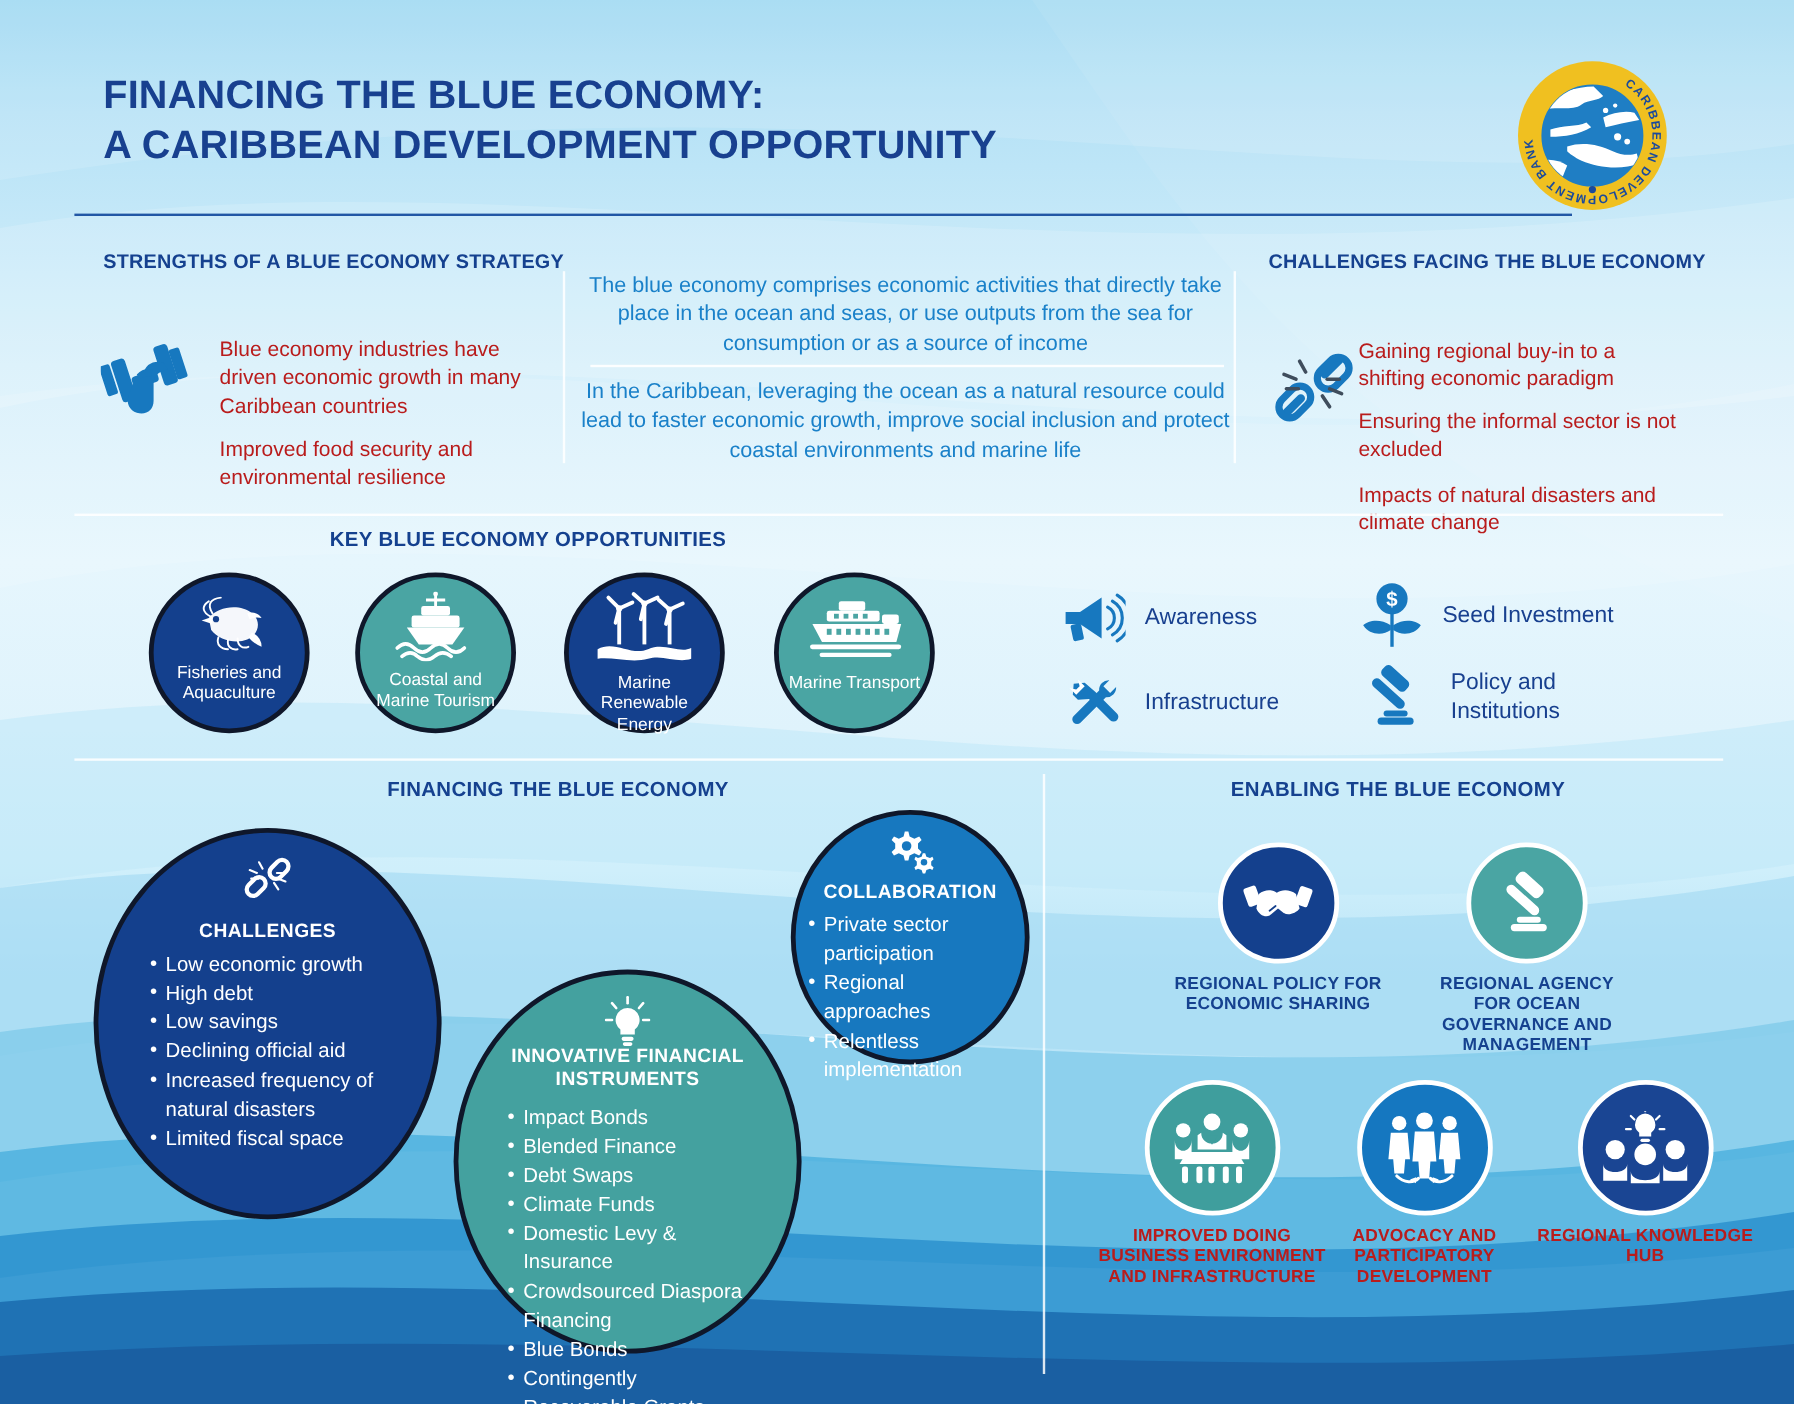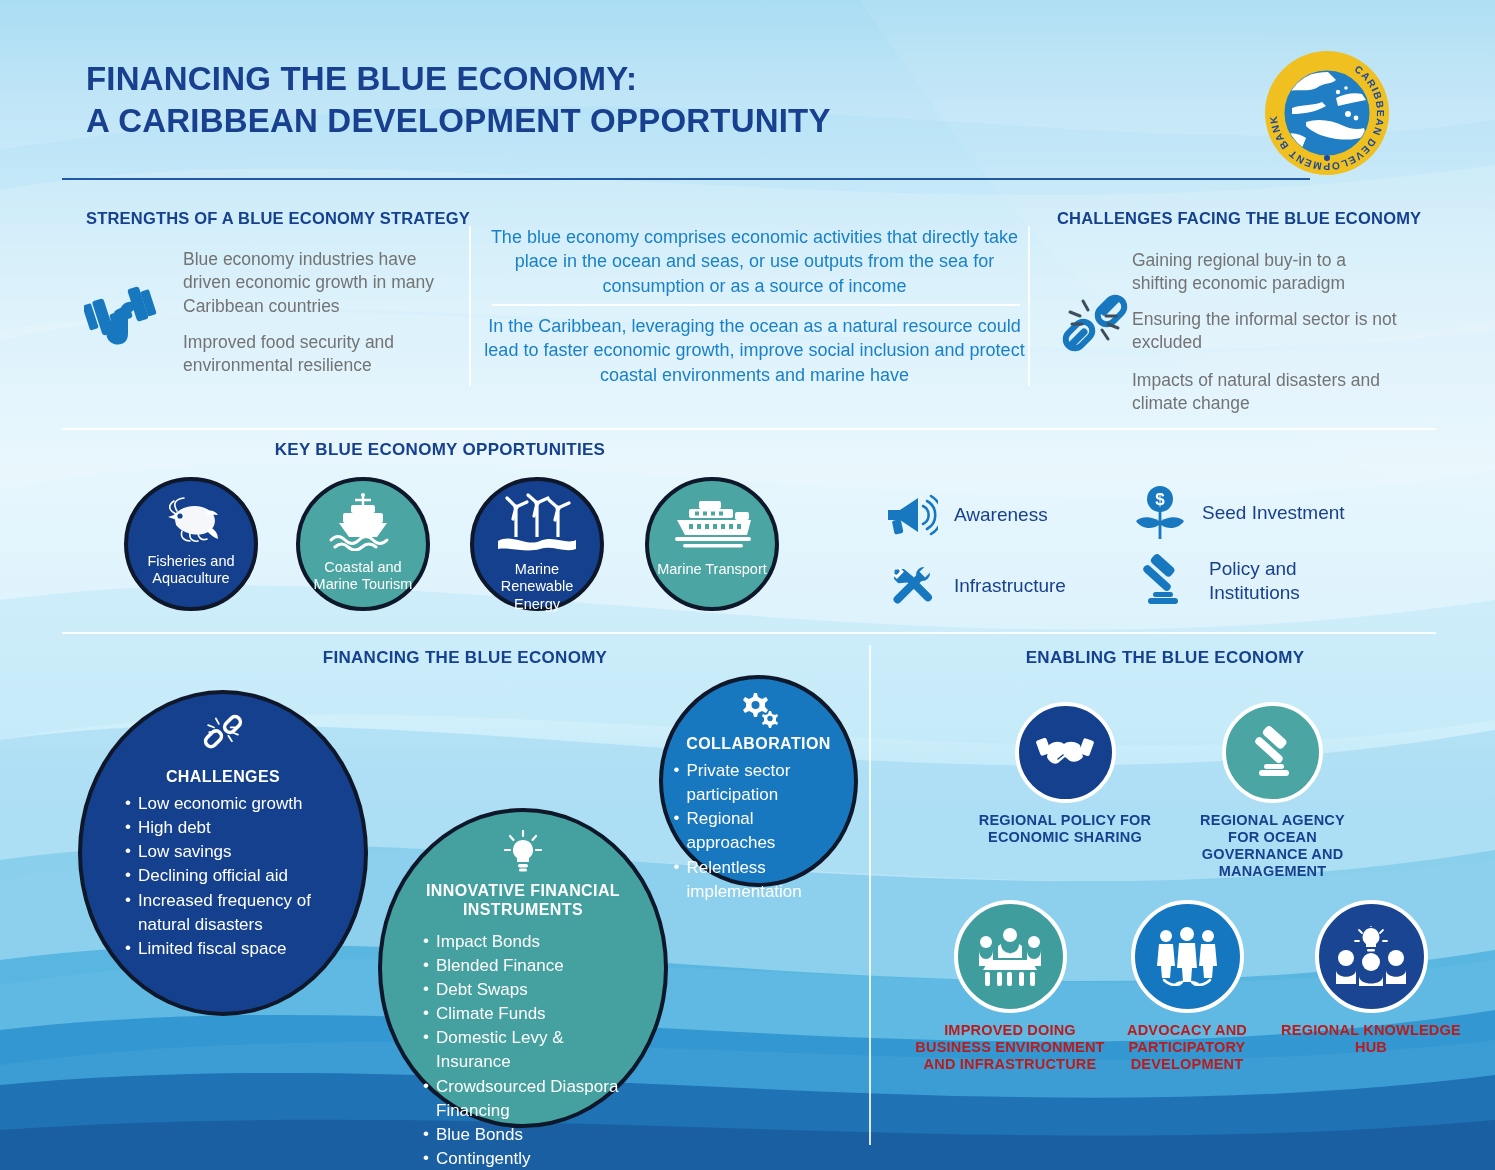--- a/index.html
+++ b/index.html
@@ -26,21 +26,21 @@
     font-size:33px;line-height:1.28;font-weight:700;color:#18408f;
     letter-spacing:.2px;
   }
   #header-rule{position:absolute;left:62px;top:178px;width:1248px;height:2px;background:#2257a5;}
 
   
   #logo{position:absolute;left:1262px;top:48px;width:130px;height:130px;}
 
   
   .top-col-title{position:absolute;font-size:16.5px;font-weight:700;color:#15418f;letter-spacing:.2px;}
-  .body-txt{font-size:17.5px;line-height:1.33;color:#737373;}
+  .body-txt{font-size:17.5px;line-height:1.33;color:#b91c1c;margin-top:32px;}
   .mid-txt{font-size:18px;line-height:1.36;color:#1a81c9;text-align:center;font-weight:500;}
 
   .vdiv{position:absolute;width:2px;background:rgba(255,255,255,.85);}
   .hdiv{position:absolute;height:2px;background:rgba(255,255,255,.9);}
   .oval{
     position:absolute;border-radius:50%;
     border:4px solid #0f172a;
     display:flex;flex-direction:column;align-items:center;justify-content:flex-start;
     box-sizing:border-box;color:#fff;text-align:center;
   }
@@ -145,21 +145,21 @@
     </svg>
   </div>
   <div class="body-txt" style="position:absolute;left:183px;top:248px;width:275px;">Blue economy industries have driven economic growth in many Caribbean countries</div>
   <div class="body-txt" style="position:absolute;left:183px;top:331px;width:275px;">Improved food security and environmental resilience</div>
 
   <div class="vdiv" style="left:469px;top:226px;height:160px;"></div>
   <div class="vdiv" style="left:1028px;top:226px;height:160px;"></div>
 
   <div class="mid-txt" style="position:absolute;left:482px;top:225px;width:545px;">The blue economy comprises economic activities that directly take place in the ocean and seas, or use outputs from the sea for consumption or as a source of income</div>
   <div class="hdiv" style="left:492px;top:304px;width:528px;"></div>
-  <div class="mid-txt" style="position:absolute;left:482px;top:314px;width:545px;">In the Caribbean, leveraging the ocean as a natural resource could lead to faster economic growth, improve social inclusion and protect coastal environments and marine have</div>
+  <div class="mid-txt" style="position:absolute;left:482px;top:314px;width:545px;">In the Caribbean, leveraging the ocean as a natural resource could lead to faster economic growth, improve social inclusion and protect coastal environments and marine life</div>
 
   <div class="top-col-title" style="left:1057px;top:209px;">CHALLENGES FACING THE BLUE ECONOMY</div>
 
   <div style="position:absolute;left:1058px;top:290px;width:74px;height:74px;">
     <svg width="74" height="74" viewBox="0 0 74 74">
       <g fill="none" stroke="#1778bf" stroke-width="7" stroke-linecap="round">
         <path d="M14,54 L26,42"></path>
           <path d="M46,22 L58,10"></path>
       </g>
       <rect x="6" y="36" width="30" height="18" rx="9" transform="rotate(-45 21 45)" fill="none" stroke="#1778bf" stroke-width="6"></rect>
@@ -379,21 +379,21 @@
         <rect x="15" y="38.6" width="8" height="3" rx="1.5"></rect>
         <g stroke="#ffffff" stroke-width="2.2" stroke-linecap="round">
           <path d="M19,1 L19,6"></path>
             <path d="M6,6 L9.5,10"></path>
             <path d="M32,6 L28.5,10"></path>
           <path d="M1,20 L6,20"></path>
             <path d="M37,20 L32,20"></path>
         </g>
       </svg>
     </div>
-    <div class="fin-title" style="margin-top:10px;line-height:1.18;">
+    <div class="fin-title" style="line-height:1.18;">
       <div>INNOVATIVE FINANCIAL</div>
       <div>INSTRUMENTS</div>
     </div>
     <ul class="fin-list" style="width:200px;margin-top:4px;">
       <li>Impact Bonds</li>
       <li>Blended Finance</li>
       <li>Debt Swaps</li>
       <li>Climate Funds</li>
       <li>Domestic Levy &amp; Insurance</li>
       <li>Crowdsourced Diaspora Financing</li>

